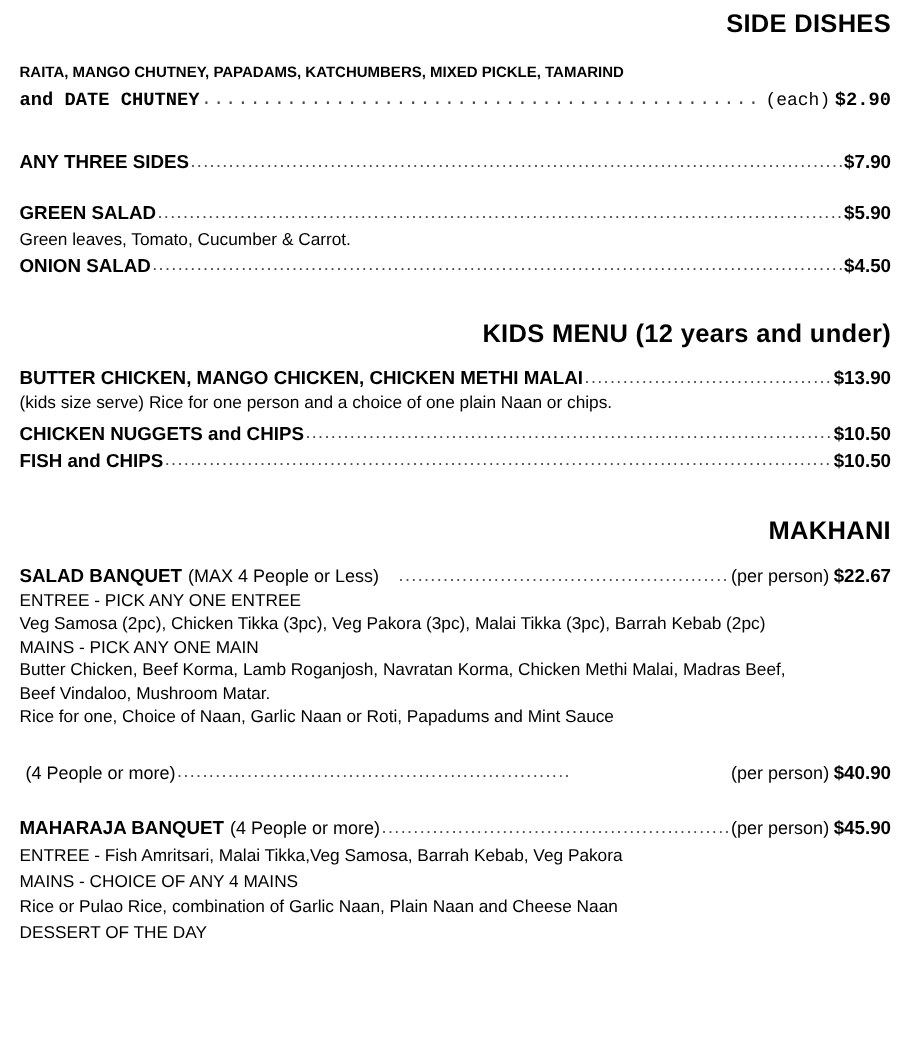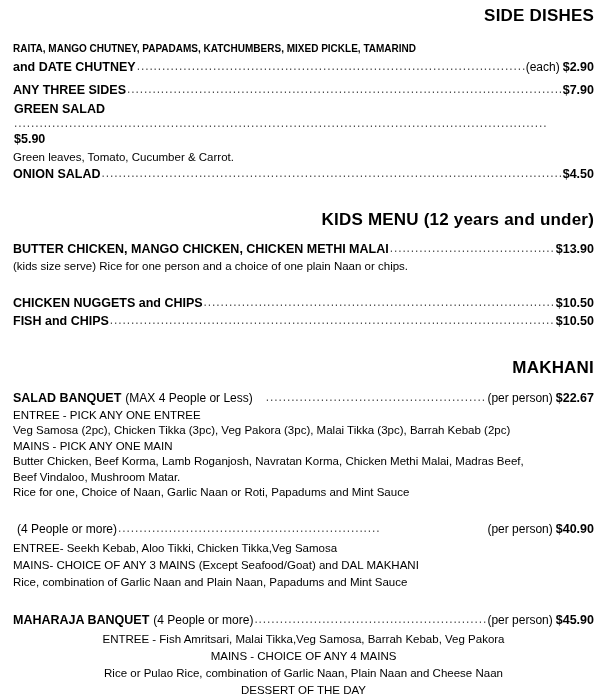--- a/index.html
+++ b/index.html
@@ -71,51 +71,51 @@
   
   .desc {
     font-size: 11.5px;
     font-weight: normal;
     line-height: 15px;
   }
 
   
   #side-dishes-block { margin-top: 14px; }
   #side-dish-headline { margin-bottom: 2px; }
-  #row-date-chutney { margin-top: 3px; }
-  #row-any-three-sides { margin-top: 8px; }
-  #row-green-salad { margin-top: 4px; flex-direction: column; }
+  #row-date-chutney { margin-top: 3px; font-family: Liberation Mono, monospace; }
+  #row-any-three-sides { margin-top: 26px; }
+  #row-green-salad { margin-top: 19px; }
   #green-salad-desc { margin-top: 3px; }
   #row-onion-salad { margin-top: 2px; }
 
   
   #kids-items { margin-top: 12px; }
   #kids-desc { margin-top: 2px; }
-  #row-chicken-nuggets { margin-top: 22px; text-align: right; }
+  #row-chicken-nuggets { margin-top: 5px; text-align: right; }
   #row-fish-chips { margin-top: 3px; }
 
   
   #banquets-block { margin-top: 13px; }
 
   .banquet { }
   #banquet-super { margin-top: 22px; }
   #banquet-maharaja { margin-top: 22px; }
 
   .banquet .row { font-size: 12.5px; }
   .banquet-lines { margin-top: 2px; }
   .banquet-lines .bline {
     font-size: 11.5px;
     font-weight: normal;
     line-height: 15.4px;
     white-space: nowrap;
   }
   #banquet-super .banquet-lines .bline,
   #banquet-maharaja .banquet-lines .bline { line-height: 17px; }
   #banquet-super .banquet-lines { margin-top: 3px; }
-  #banquet-maharaja .banquet-lines { margin-top: 3px; text-align: center; }
+  #banquet-maharaja .banquet-lines { margin-top: 3px; }
 </style>
 </head>
 <body>
 
 <div class="section-title" id="title-side-dishes">SIDE DISHES</div>
 
 <div id="side-dishes-block">
 
   <div class="plainline" id="side-dish-headline">RAITA, MANGO CHUTNEY, PAPADAMS, KATCHUMBERS, MIXED PICKLE, TAMARIND</div>
 
@@ -192,25 +192,20 @@
     </div>
   </div>
 
   <div class="banquet" id="banquet-super">
     <div class="row">
       <span class="qualifier" style="padding-left:4px;padding-right:0;">(4 People or more)</span>
       <span class="dots">..............................................................</span>
       <span class="qualifier">(per person)</span>
       <span class="price">$40.90</span>
     </div>
-    <div class="banquet-lines">
-      <div class="bline">ENTREE- Seekh Kebab, Aloo Tikki, Chicken Tikka,Veg Samosa</div>
-      <div class="bline">MAINS- CHOICE OF ANY 3 MAINS (Except Seafood/Goat) and DAL MAKHANI</div>
-      <div class="bline">Rice, combination of Garlic Naan and Plain Naan, Papadums and Mint Sauce</div>
-    </div>
   </div>
 
   <div class="banquet" id="banquet-maharaja">
     <div class="row">
       <span class="name">MAHARAJA BANQUET</span>
       <span class="qualifier" style="padding-left:4px;padding-right:0;">(4 People or more)</span>
       <span class="dots">..................................................................</span>
       <span class="qualifier">(per person)</span>
       <span class="price">$45.90</span>
     </div>

